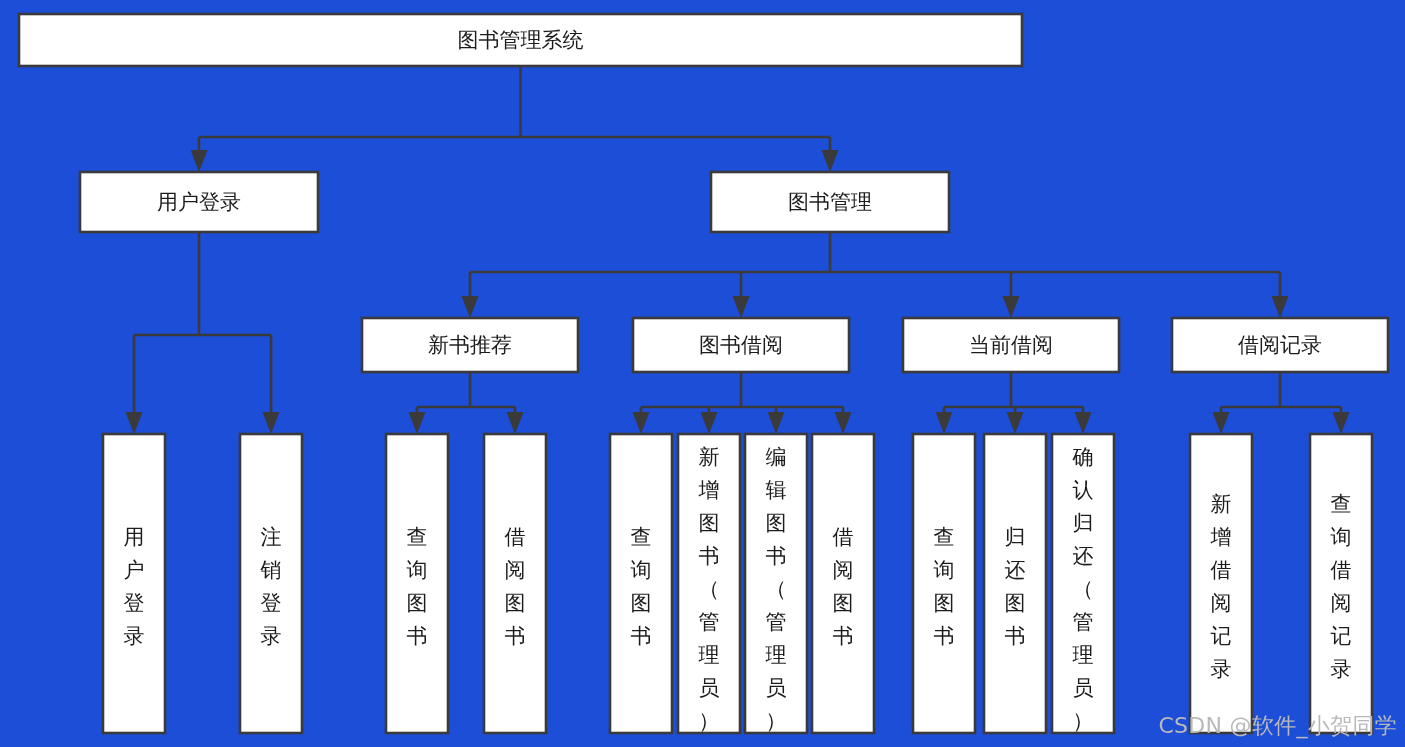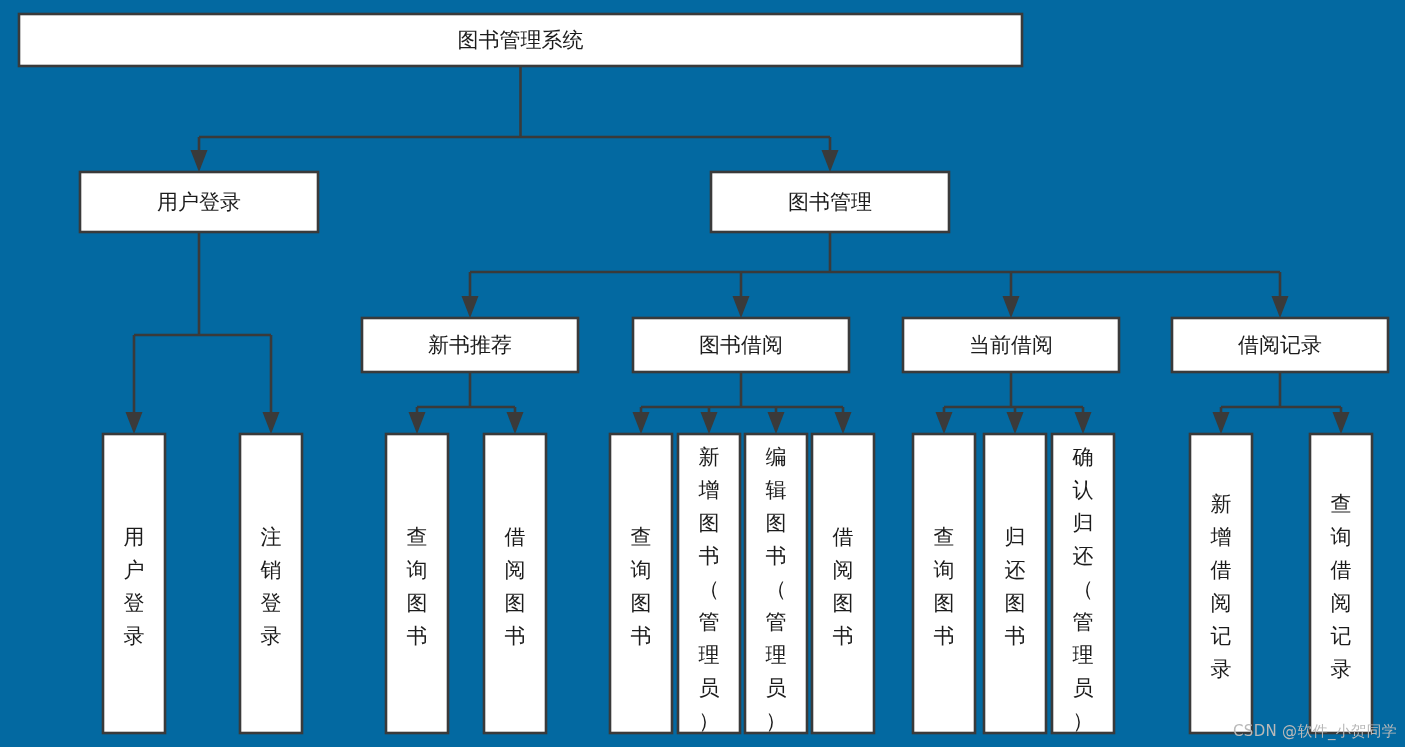--- a/index.html
+++ b/index.html
@@ -11,21 +11,21 @@
   body {
     width: 1405px;
     height: 747px;
     overflow: hidden;
     font-family: "DejaVu Sans", "Liberation Sans", sans-serif;
   }
   #diagram-root {
     position: relative;
     width: 1405px;
     height: 747px;
-    background: #0369a1;
+    background: #1d4ed8;
   }
   svg#diagram-svg {
     position: absolute;
     top: 0;
     left: 0;
     width: 1405px;
     height: 747px;
     display: block;
   }
   .node-box {
@@ -54,21 +54,21 @@
     font-family: "DejaVu Sans", "Liberation Sans", sans-serif;
     font-size: 21px;
     fill: #1c1c1c;
     text-anchor: middle;
   }
   .watermark {
     position: absolute;
     right: 8px;
     bottom: 6px;
     font-family: "DejaVu Sans", "Liberation Sans", sans-serif;
-    font-size: 15px;
+    font-size: 22px;
     color: #b9b9b9;
     letter-spacing: 0.3px;
     white-space: nowrap;
     user-select: none;
   }
 </style>
 </head>
 <body>
 
 <div id="diagram-root">

